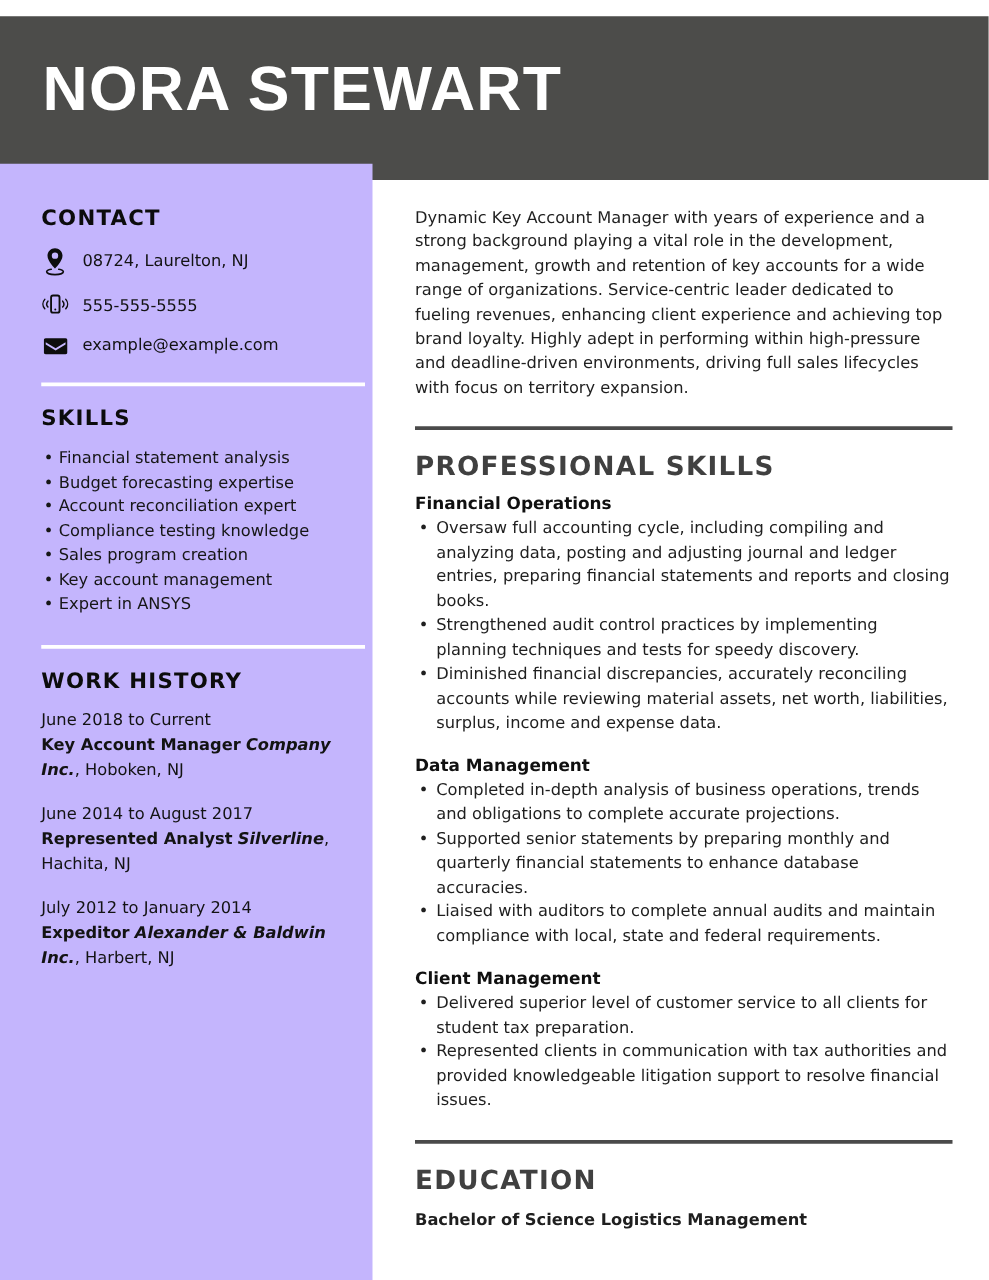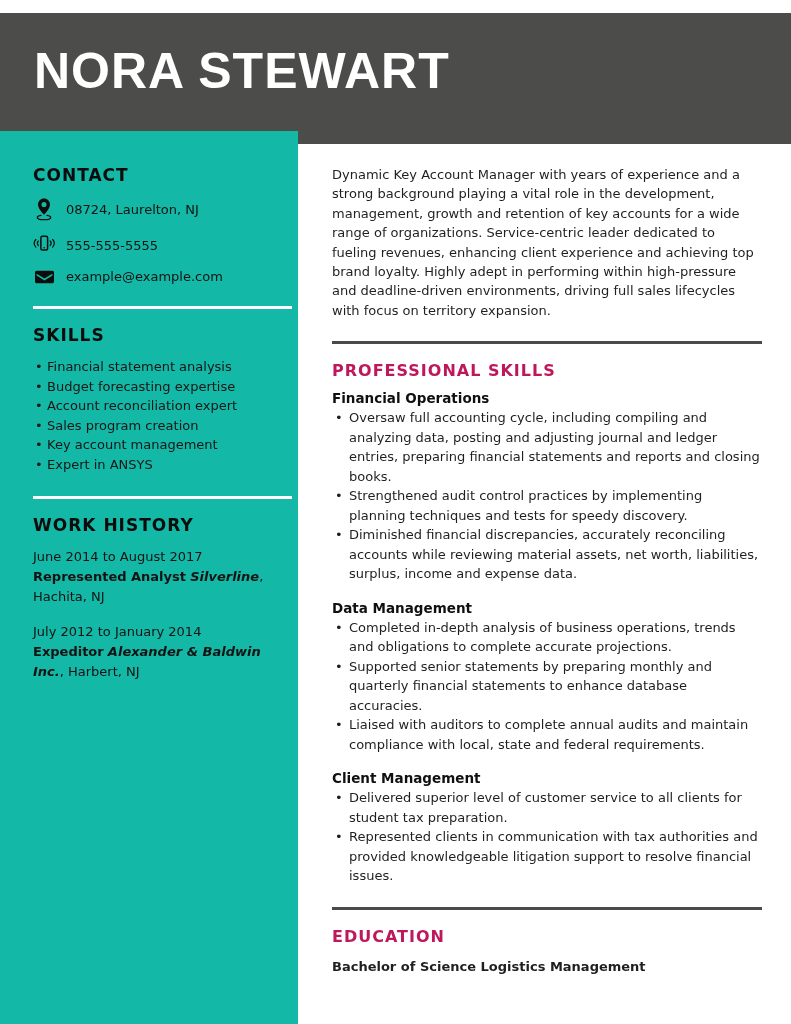--- a/index.html
+++ b/index.html
@@ -10,21 +10,21 @@
   
   .header{position:absolute;top:13px;left:0;width:791px;height:131px;background:#4C4C4A;}
   .name{
     position:absolute;left:34px;top:33px;margin:0;
     font-family:"Liberation Sans",sans-serif;font-weight:bold;
     font-size:50px;line-height:1;color:#ffffff;letter-spacing:1px;white-space:nowrap;
   }
   
   .sidebar{
     position:absolute;top:131px;left:0;width:298px;height:893px;
-    background:#14b8a6;box-sizing:border-box;padding:34px 24px 0 33px;color:#131313;
+    background:#c4b5fd;box-sizing:border-box;padding:34px 24px 0 33px;color:#131313;
   }
   .side-title{
     margin:0 0 12px 0;font-size:17px;font-weight:bold;letter-spacing:1px;color:#0c0c0c;
   }
   .contact-row{display:flex;align-items:center;margin-bottom:13px;font-size:13px;}
   .contact-row .ico{width:22px;flex:0 0 22px;display:flex;justify-content:center;margin-right:11px;}
   .side-divider{height:3px;background:#ffffff;border:0;margin:22px -18px 16px 0;}
   .skills-list{list-style:none;margin:0;padding:0;}
   .skills-list li{
     position:relative;padding-left:14px;font-size:13px;line-height:19.5px;color:#161616;
@@ -35,21 +35,21 @@
   .job .title{font-weight:bold;}
   .job .company{font-weight:bold;font-style:italic;}
   
   .main{
     position:absolute;top:131px;left:298px;width:493px;height:893px;
     box-sizing:border-box;padding:34px 29px 0 34px;color:#1f1f1f;
   }
   .summary{margin:0;font-size:13px;line-height:19.4px;}
   .main-divider{height:3px;background:#4A4A4A;border:0;margin:21px 0 0 0;}
   .main-title{
-    margin:17px 0 10px 0;font-size:16px;font-weight:bold;letter-spacing:1px;color:#be185d;
+    margin:17px 0 10px 0;font-size:21px;font-weight:bold;letter-spacing:1px;color:#404040;
   }
   .group{margin-bottom:16px;}
   .group-title{margin:0 0 2px 0;font-size:13.5px;font-weight:bold;color:#101010;}
   .bullets{list-style:none;margin:0;padding:0;}
   .bullets li{
     position:relative;padding-left:17px;font-size:13px;line-height:19.5px;
   }
   .bullets li::before{content:"\2022";position:absolute;left:3px;top:0;}
   .edu-line{margin:0;font-size:13px;line-height:21px;}
   .edu-bold{font-weight:bold;}
@@ -99,29 +99,35 @@
     <span>example@example.com</span>
   </div>
 
   <hr class="side-divider">
 
   <h2 class="side-title">SKILLS</h2>
   <ul class="skills-list">
     <li>Financial statement analysis</li>
     <li>Budget forecasting expertise</li>
     <li>Account reconciliation expert</li>
+    <li>Compliance testing knowledge</li>
     <li>Sales program creation</li>
     <li>Key account management</li>
     <li>Expert in ANSYS</li>
   </ul>
 
   <hr class="side-divider">
 
   <h2 class="side-title">WORK HISTORY</h2>
 
+  <div class="job">
+    <span class="dates">June 2018 to Current</span>
+    <span class="title">Key Account Manager</span>
+    <span class="company"> <span>Company Inc.</span></span><span>, Hoboken, NJ</span>
+  </div>
 
   <div class="job">
     <span class="dates">June 2014 to August 2017</span>
     <span class="title">Represented Analyst</span>
     <span class="company"> <span>Silverline</span></span><span>, Hachita, NJ</span>
   </div>
 
   <div class="job">
     <span class="dates">July 2012 to January 2014</span>
     <span class="title">Expeditor</span>

